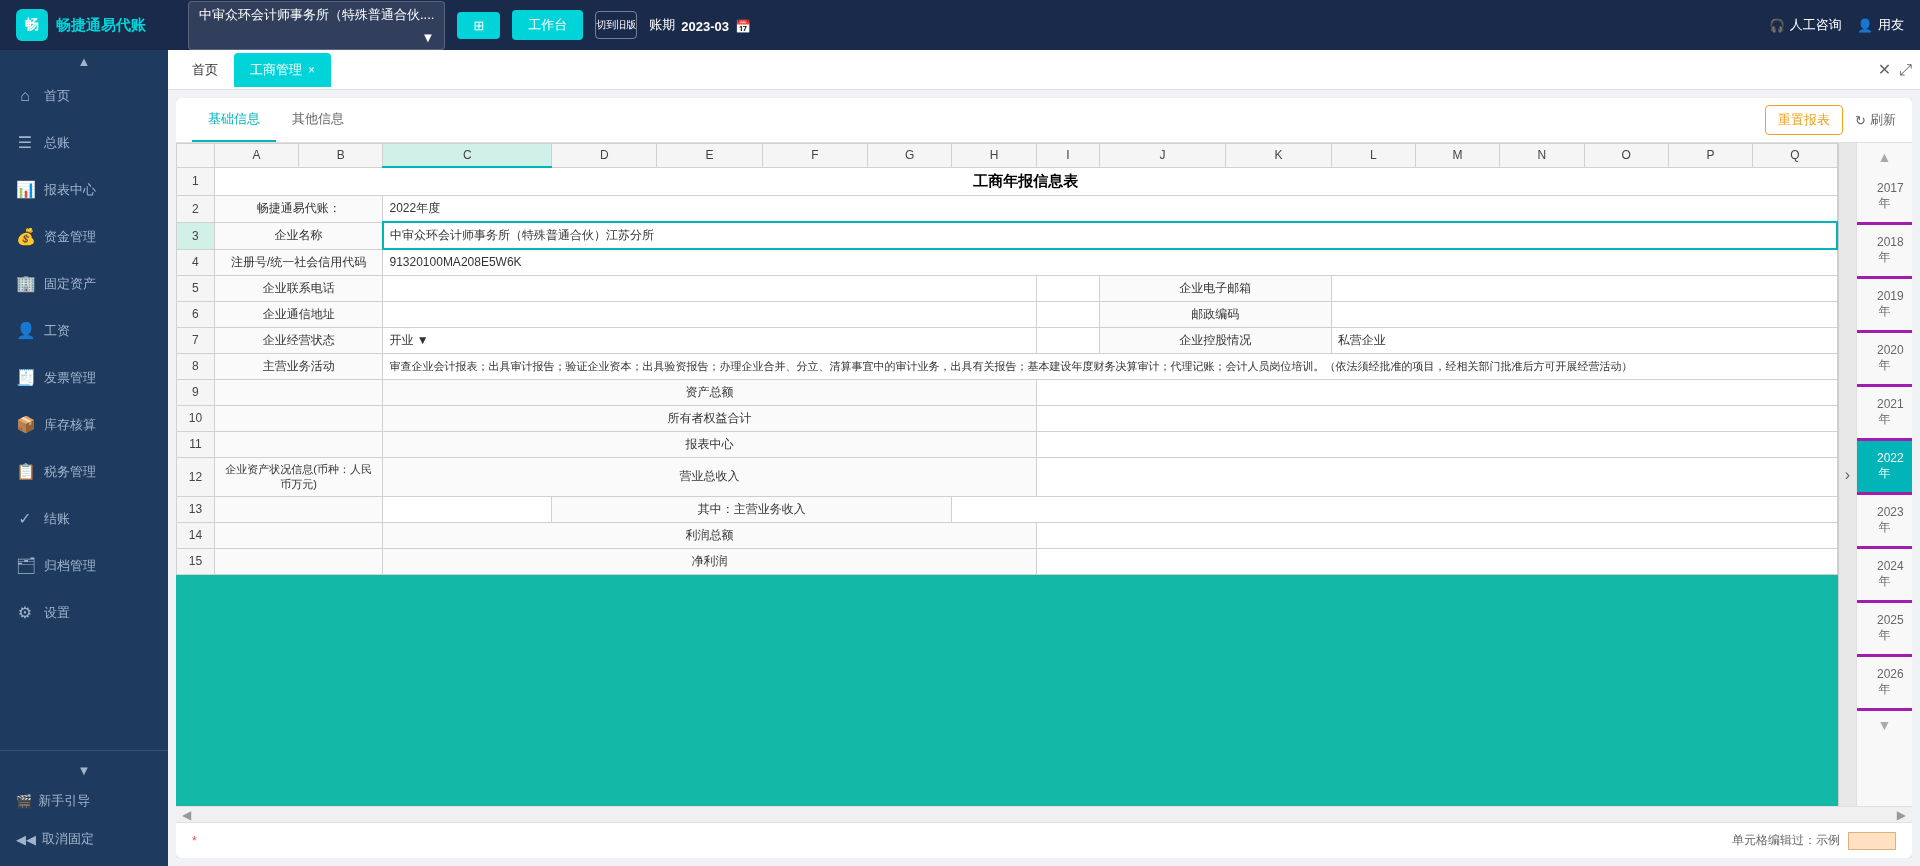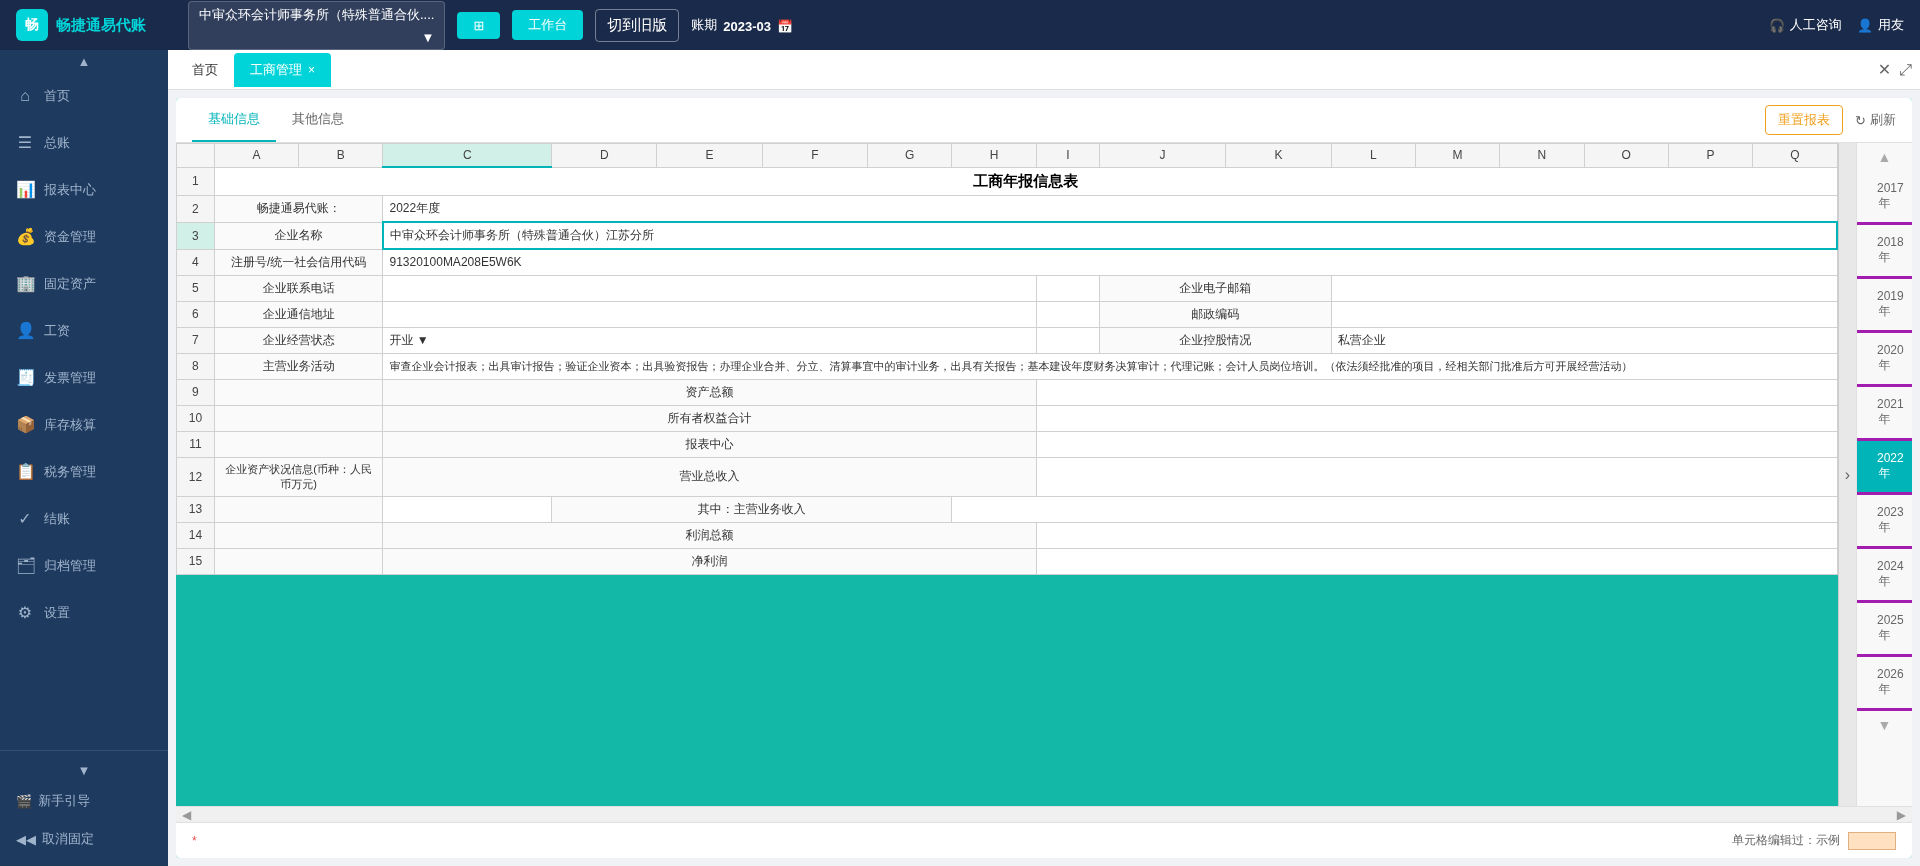--- a/index.html
+++ b/index.html
@@ -49,23 +49,23 @@
       border-radius: 4px;
       padding: 6px 16px;
       cursor: pointer;
       font-size: 13px;
     }
     .switch-old-btn {
       background: transparent;
       border: 1px solid rgba(255,255,255,0.4);
       color: white;
       border-radius: 4px;
-      padding: 6px 11px;
-      cursor: pointer;
-      font-size: 15px;
+      padding: 6px 0;
+      cursor: pointer;
+      font-size: 10px;
     }
     .period-area {
       color: white;
       display: flex; align-items: flex-end; gap: 6px;
     }
     .nav-right {
       margin-left: auto;
       display: flex; align-items: center; gap: 16px;
       color: white;
     }

